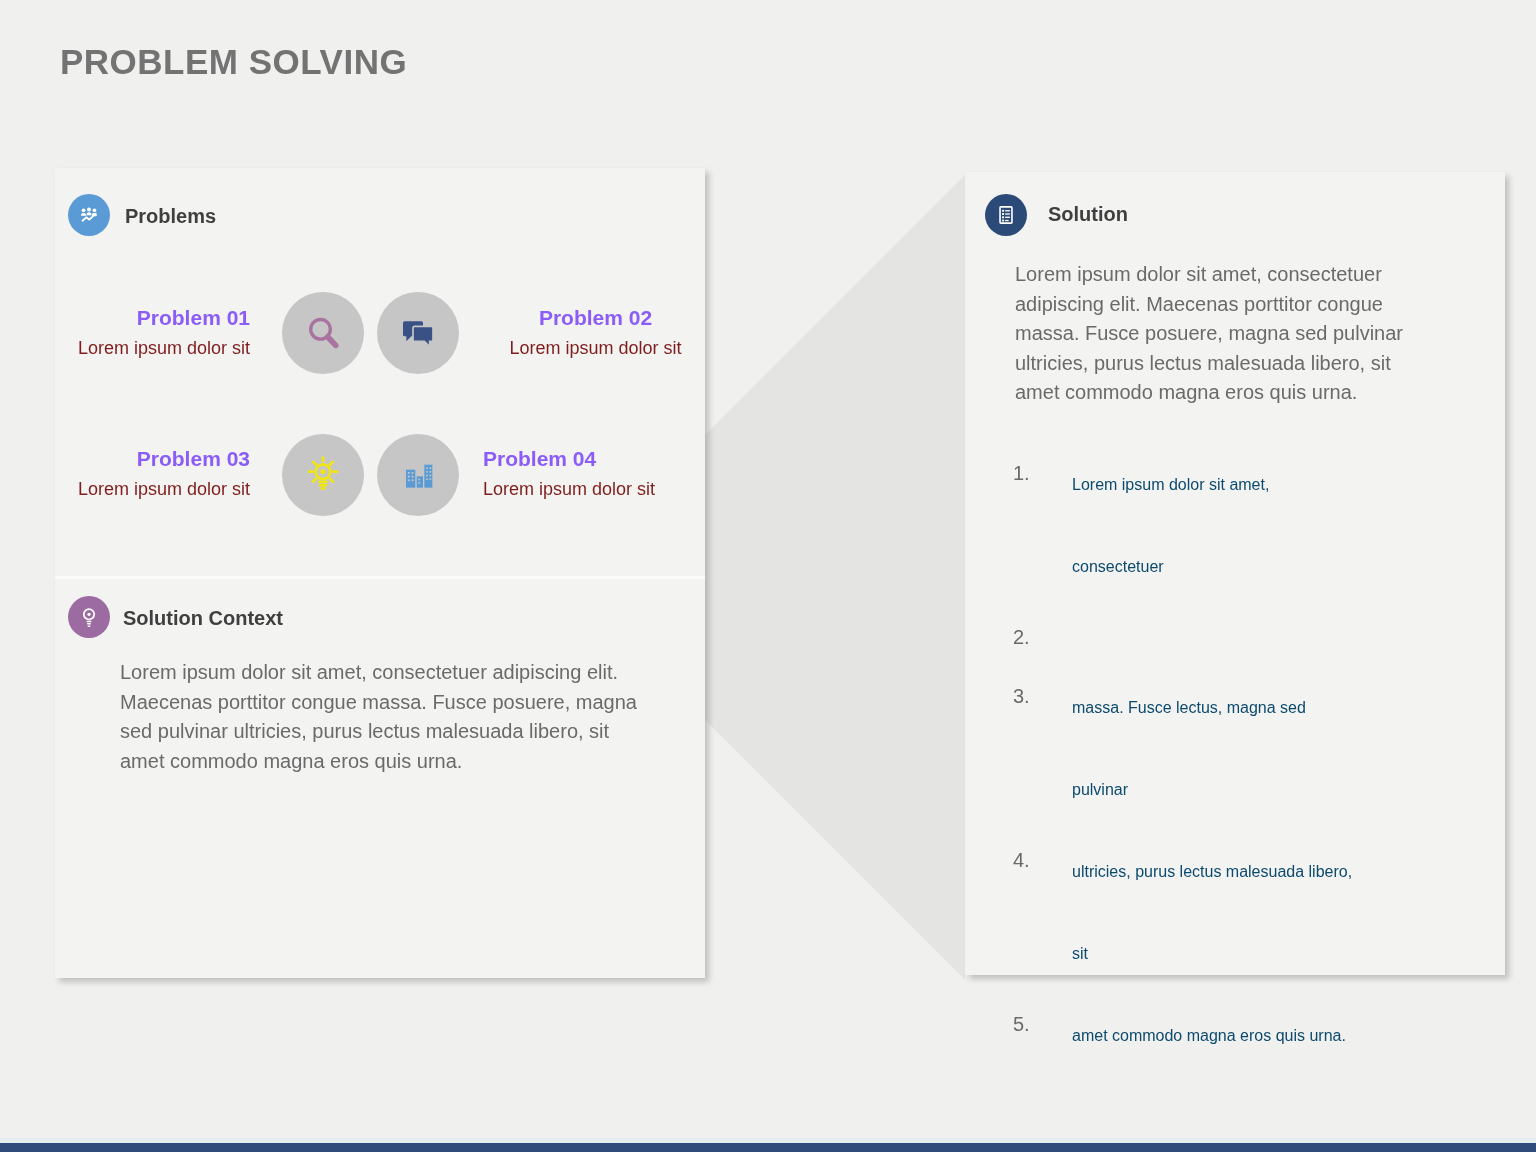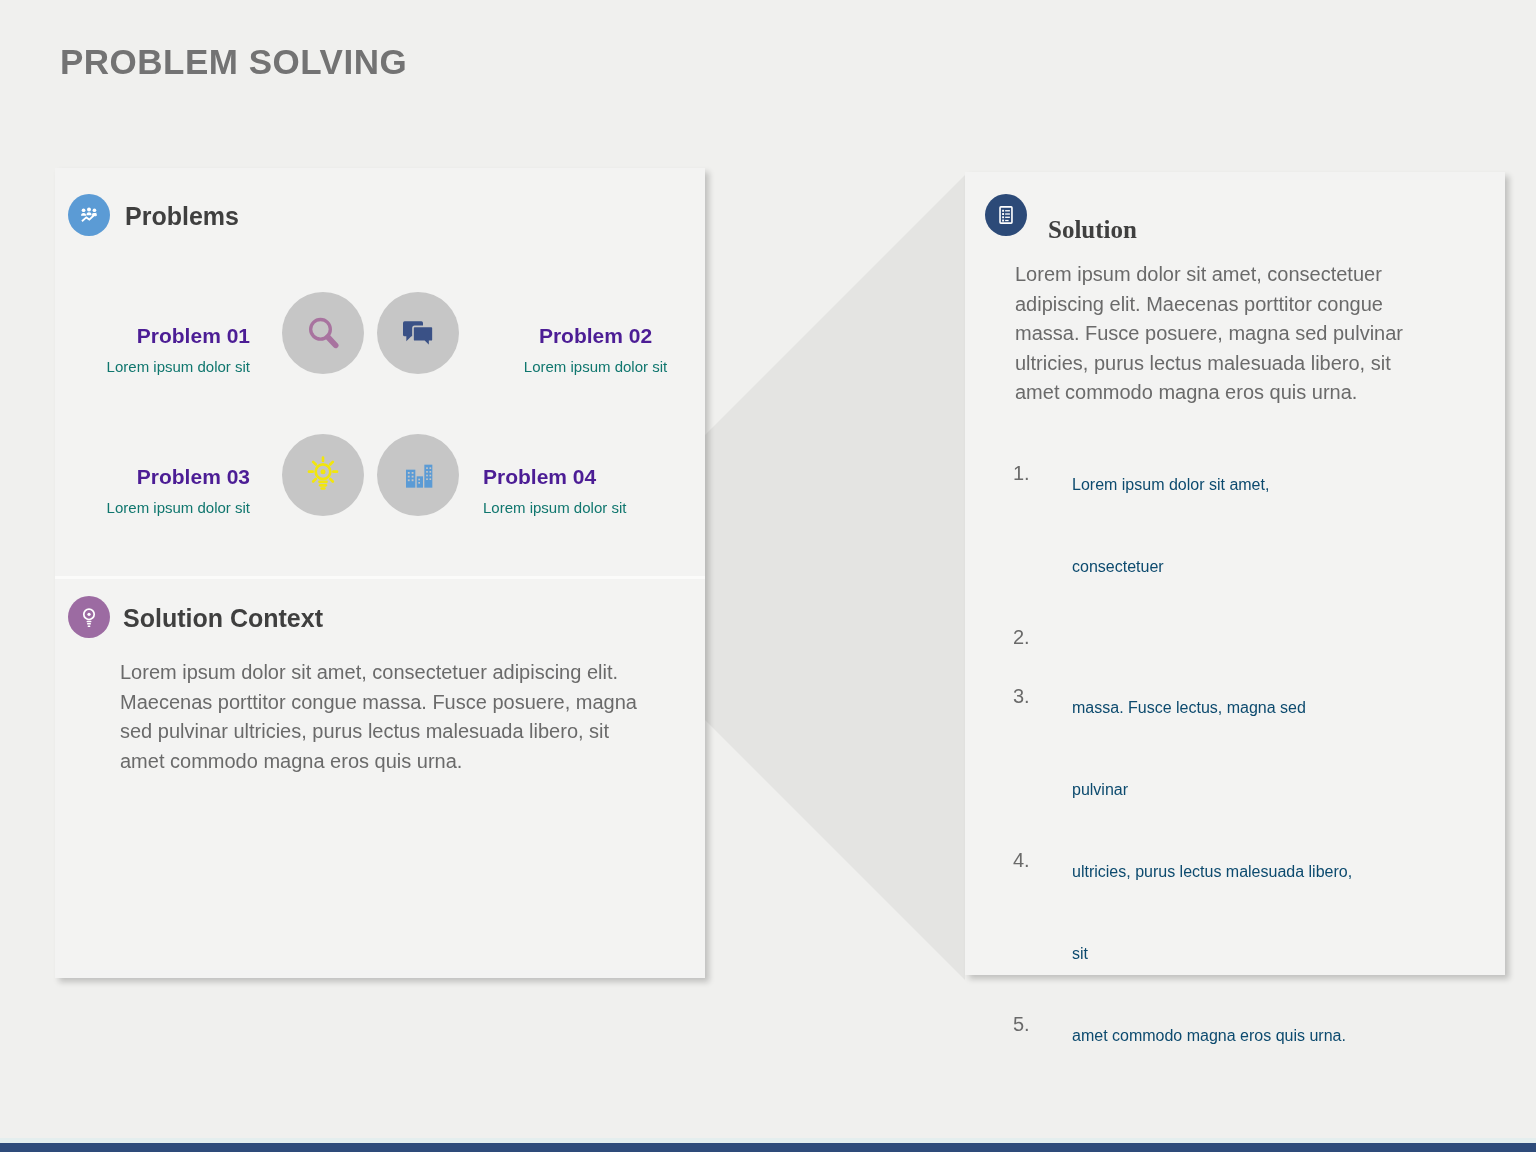--- a/index.html
+++ b/index.html
@@ -29,27 +29,27 @@
 
   .hicon {
     position:absolute; width:42px; height:42px; border-radius:50%;
     display:flex; align-items:center; justify-content:center;
   }
   .hicon svg { width:26px; height:26px; }
   .hicon.blue   { background:#5b9bd5; }
   .hicon.purple { background:#9c6ba2; }
   .hicon.navy   { background:#2c4a78; }
   .htext {
-    position:absolute; font-size:25px; font-weight:700; color:#3f3f3f;
+    position:absolute; font-size:20px; font-weight:700; color:#3f3f3f;
     line-height:36px; white-space:nowrap;
   }
 
   .p-label { position:absolute; width:180px; }
-  .p-label .p-title { font-size:21px; font-weight:700; color:#4c1d95; line-height:28px;margin-top:18px; }
-  .p-label .p-desc  { font-size:15px; color:#0f766e; line-height:23px; margin-top:5px; white-space:nowrap; }
+  .p-label .p-title { font-size:21px; font-weight:700; color:#8b5cf6; line-height:28px; }
+  .p-label .p-desc  { font-size:18px; color:#7f1d1d; line-height:23px; margin-top:5px; white-space:nowrap; }
   .p-label.r { text-align:right; }
   .p-label.l { text-align:left; width:225px; }
 
   .pcircle {
     position:absolute; width:82px; height:82px; border-radius:50%;
     background:#c6c6c6; display:flex; align-items:center; justify-content:center;
   }
   .pcircle svg { width:40px; height:40px; }
 
   .divider { position:absolute; left:0; width:650px; height:3px; background:#fbfbfa; top:408px; }
@@ -203,21 +203,21 @@
             <rect x="11.2" y="7.5" width="4.4" height="1.2"></rect>
           <rect x="8.4" y="10.2" width="1.8" height="1.8"></rect>
             <rect x="11.2" y="10.5" width="4.4" height="1.2"></rect>
           <rect x="8.4" y="13.2" width="1.8" height="1.8"></rect>
             <rect x="11.2" y="13.5" width="4.4" height="1.2"></rect>
           <rect x="8.4" y="16.2" width="1.8" height="1.8"></rect>
             <rect x="11.2" y="16.5" width="3.2" height="1.2"></rect>
         </g>
       </svg>
     </span>
-    <span class="htext" style="left:83px; top:40px;font-family:Liberation Serif, serif;">Solution</span>
+    <span class="htext" style="left:83px; top:24px;">Solution</span>
 
     <p class="body-text sol-body">Lorem ipsum dolor sit amet, consectetuer
 adipiscing elit. Maecenas porttitor congue
 massa. Fusce posuere, magna sed pulvinar
 ultricies, purus lectus malesuada libero, sit
 amet commodo magna eros quis urna.</p>
 
     <ol class="sol-list">
       <li>
         <span class="num">1.</span>

